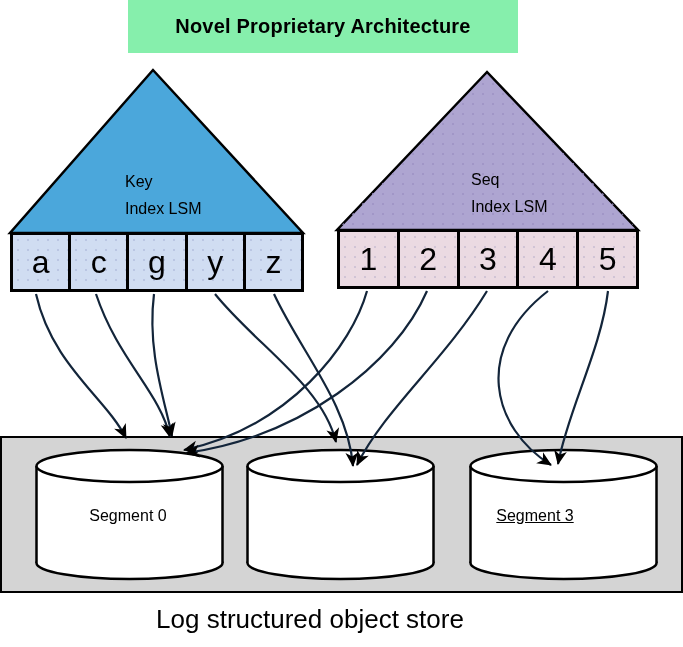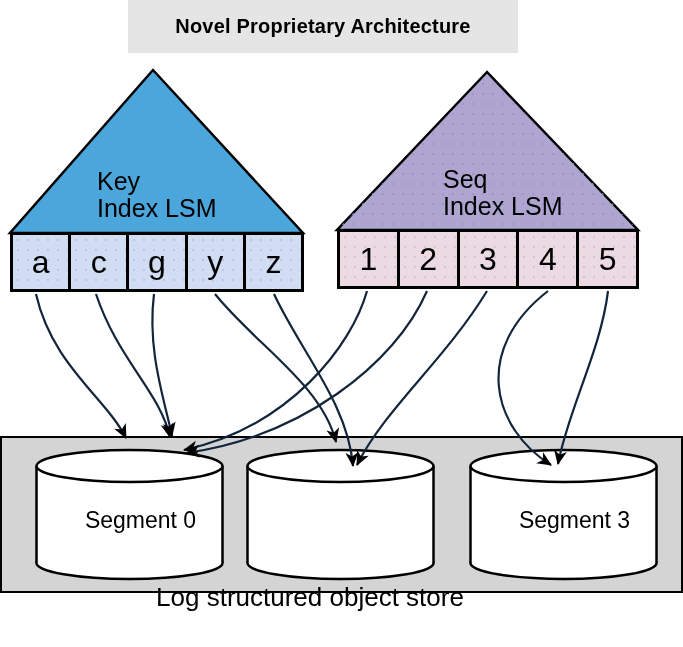--- a/index.html
+++ b/index.html
@@ -27,41 +27,41 @@
   .cells-row .cell {
     flex:1 1 0; border:3px solid #000; margin-left:-3px;
     display:flex; align-items:center; justify-content:center;
     font-size:32px; line-height:1;
     background-image: radial-gradient(circle, rgba(70,80,150,0.16) 0.9px, transparent 1.3px);
     background-size: 10px 10px;
   }
   .cells-row .cell:first-child { margin-left:0; }
   .key-cells { left:10px;  top:232px; width:294px; height:60px; }
   .seq-cells { left:337px; top:229px; width:302px; height:60px; }
-  .tri-label { position:absolute; font-size:25px; line-height:27px; z-index:5; }
+  .tri-label { position:absolute; font-size:16px; line-height:27px; z-index:5;margin-left:28px; }
   .key-label { left:97px;  top:168px; }
   .seq-label { left:443px; top:166px; }
   .segment-label {
-    position:absolute; top:507px; width:209px; text-align:center;
-    font-size:23px; z-index:5;
+    position:absolute; top:507px; width:184px; text-align:center;
+    font-size:16px; z-index:5;
   }
   .seg-0 { left:36px; }
   .seg-1 { left:247px; }
-  .seg-3 { left:470px; }
+  .seg-3 { left:443px;text-decoration:underline; }
   .store-label {
-    position:absolute; left:0; top:582px; width:620px; text-align:center;
+    position:absolute; left:0; top:604px; width:620px; text-align:center;
     font-size:26px; z-index:5;
   }
 </style>
 </head>
 <body>
 
 <div class="stage">
 
-  <div class="title-box" style="background: #e5e5e5;">Novel Proprietary Architecture</div>
+  <div class="title-box" style="background: #86efac;">Novel Proprietary Architecture</div>
 
   <div class="store-box" style="background: rgb(212, 212, 212);"></div>
 
   <svg class="overlay" width="683" height="647" viewBox="0 0 683 647">
     <defs>
       <marker id="arrow" markerUnits="userSpaceOnUse" markerWidth="20" markerHeight="16" refX="14" refY="7" orient="auto">
         <path d="M0.5,0.5 L15,7 L0.5,13.5 L4.5,7 Z" fill="#000000"></path>
       </marker>
       <pattern id="tridots" width="10" height="10" patternUnits="userSpaceOnUse">
         <circle cx="3" cy="4" r="1" fill="#9C92C5"></circle>

